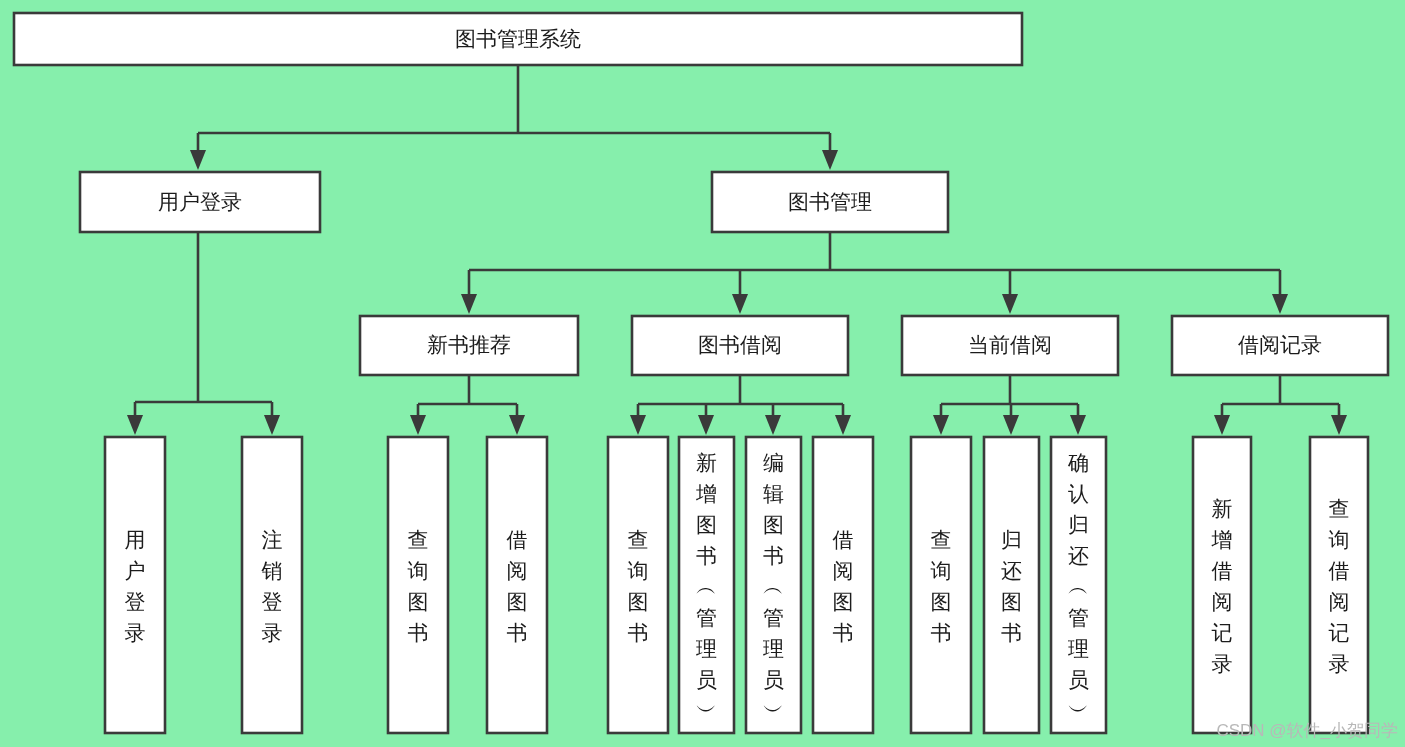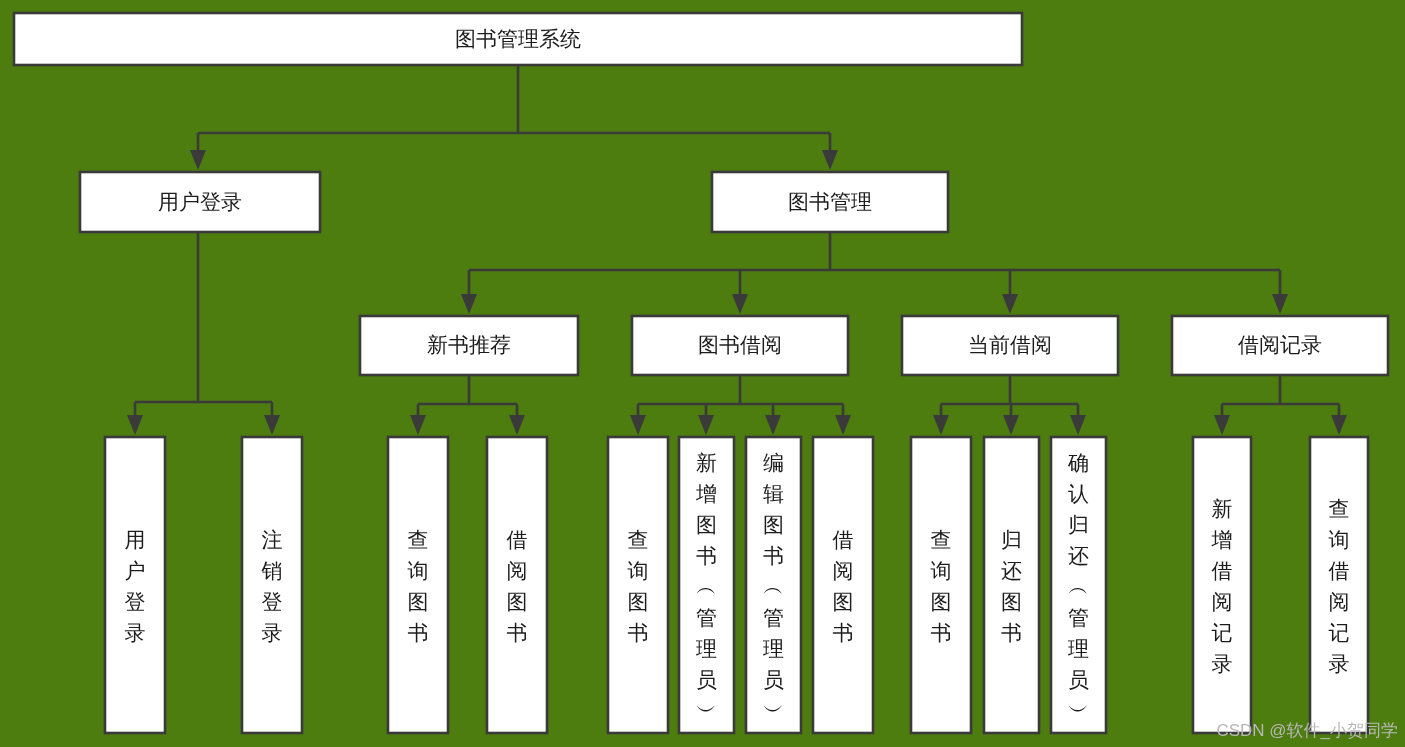--- a/index.html
+++ b/index.html
@@ -10,21 +10,21 @@
   body {
     width: 1405px;
     height: 747px;
     font-family: "Liberation Sans", "DejaVu Sans", sans-serif;
     overflow: hidden;
   }
   #diagram-root {
     position: relative;
     width: 1405px;
     height: 747px;
-    background: #4d7c0f;
+    background: #86efac;
   }
   svg#flowchart {
     position: absolute;
     left: 0;
     top: 0;
     width: 1405px;
     height: 747px;
     display: block;
   }
   .node-box {

